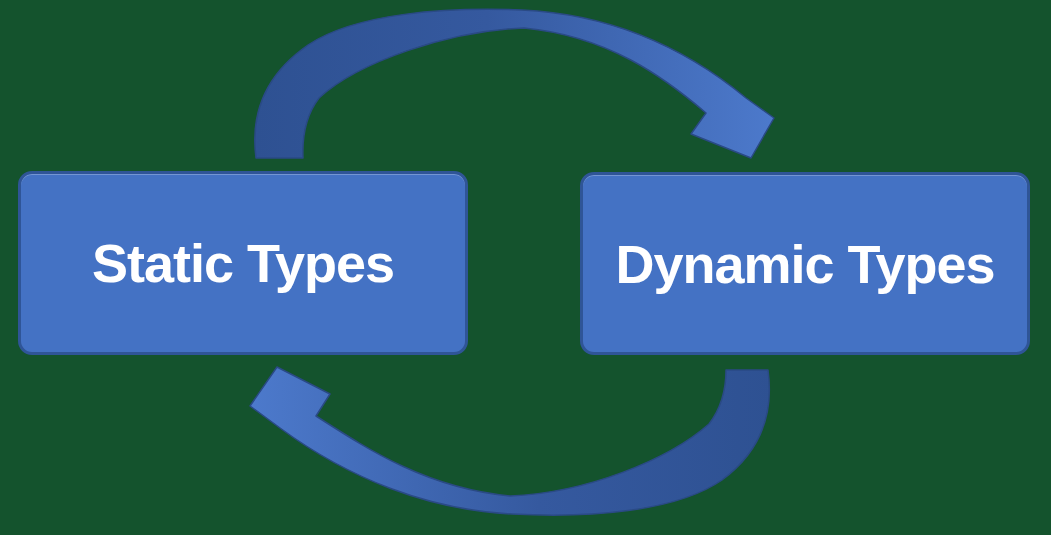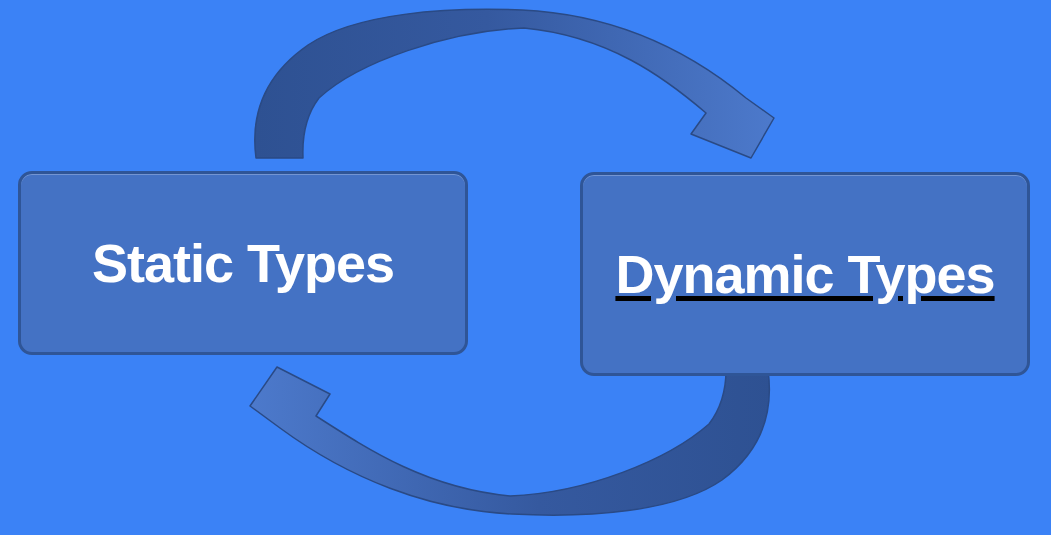--- a/index.html
+++ b/index.html
@@ -5,21 +5,21 @@
   html, body {
     margin: 0;
     padding: 0;
     background: #ffffff;
     font-family: "Liberation Sans", sans-serif;
   }
   .stage {
     position: relative;
     width: 1051px;
     height: 535px;
-    background: #3b82f6;
+    background: #14532d;
     overflow: hidden;
   }
   .arrows-layer {
     position: absolute;
     inset: 0;
     width: 1051px;
     height: 535px;
   }
   .node {
     position: absolute;
@@ -35,22 +35,21 @@
   .node-left {
     left: 18px;
     top: 171px;
     width: 450px;
     height: 184px;
   }
   .node-right {
     left: 580px;
     top: 172px;
     width: 450px;
-    height: 204px;
-    text-decoration: underline;
+    height: 183px;
   }
   .node-label {
     color: #ffffff;
     font-size: 54px;
     font-weight: 700;
     letter-spacing: -1px;
     white-space: nowrap;
     line-height: 1;
     text-align: center;
   }

